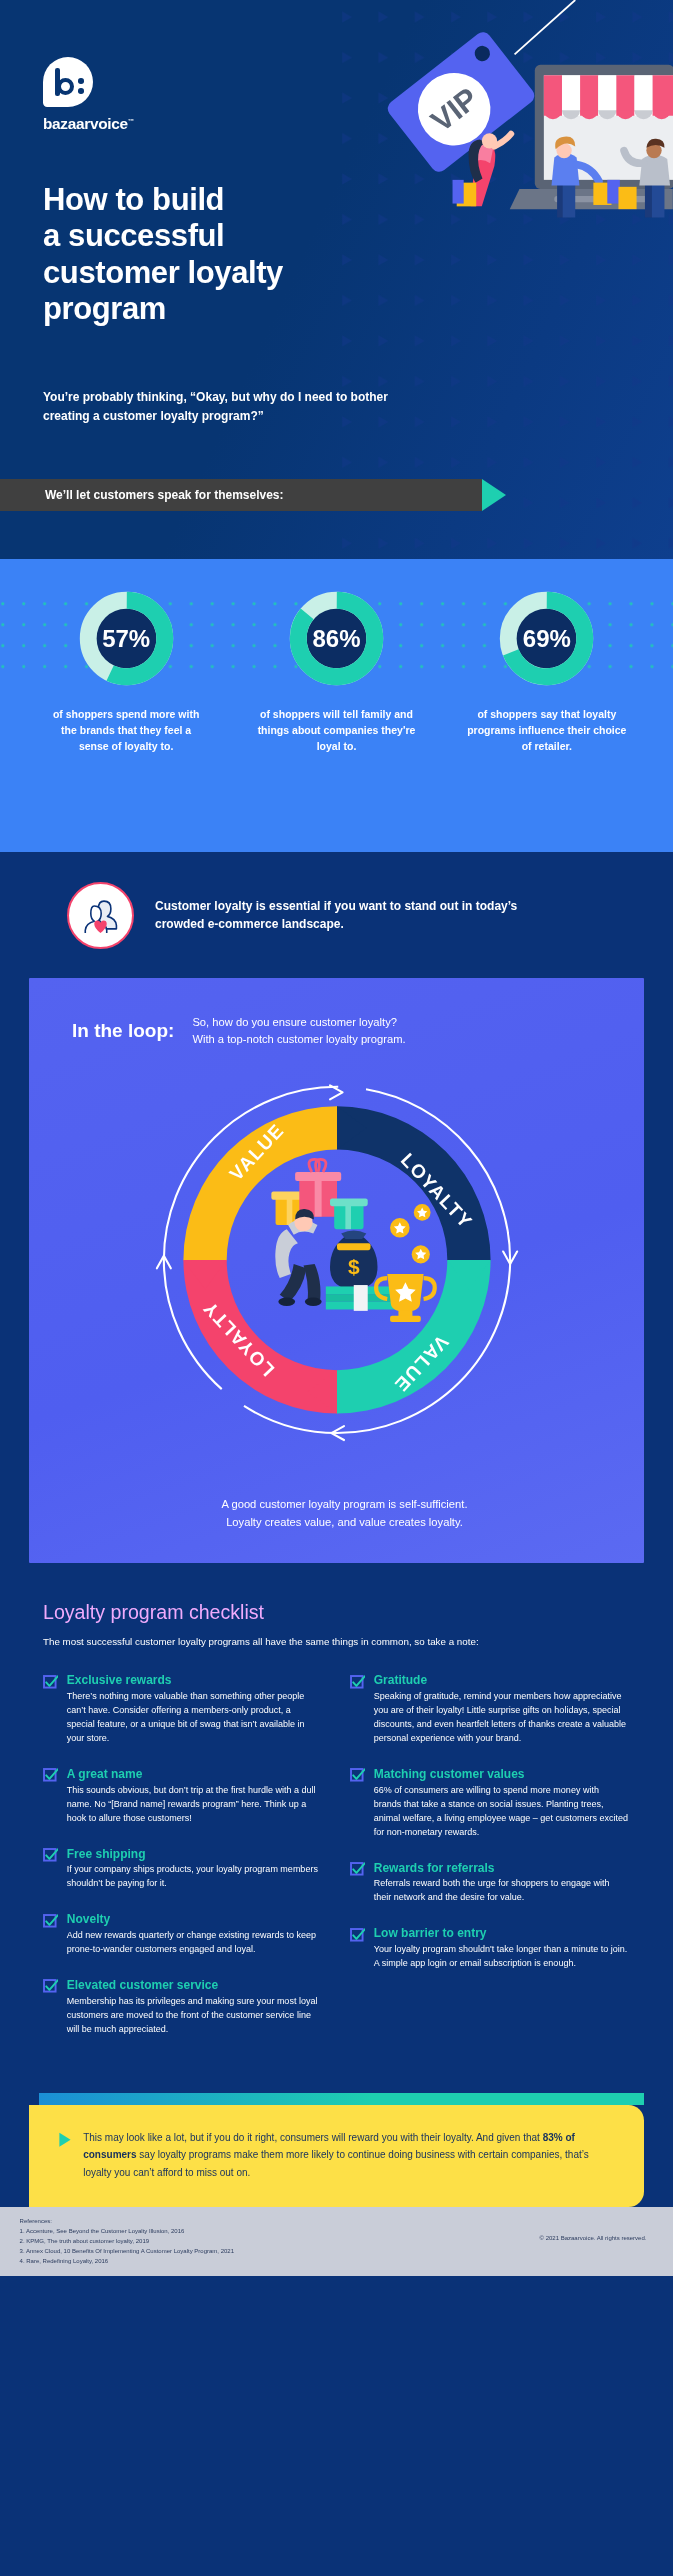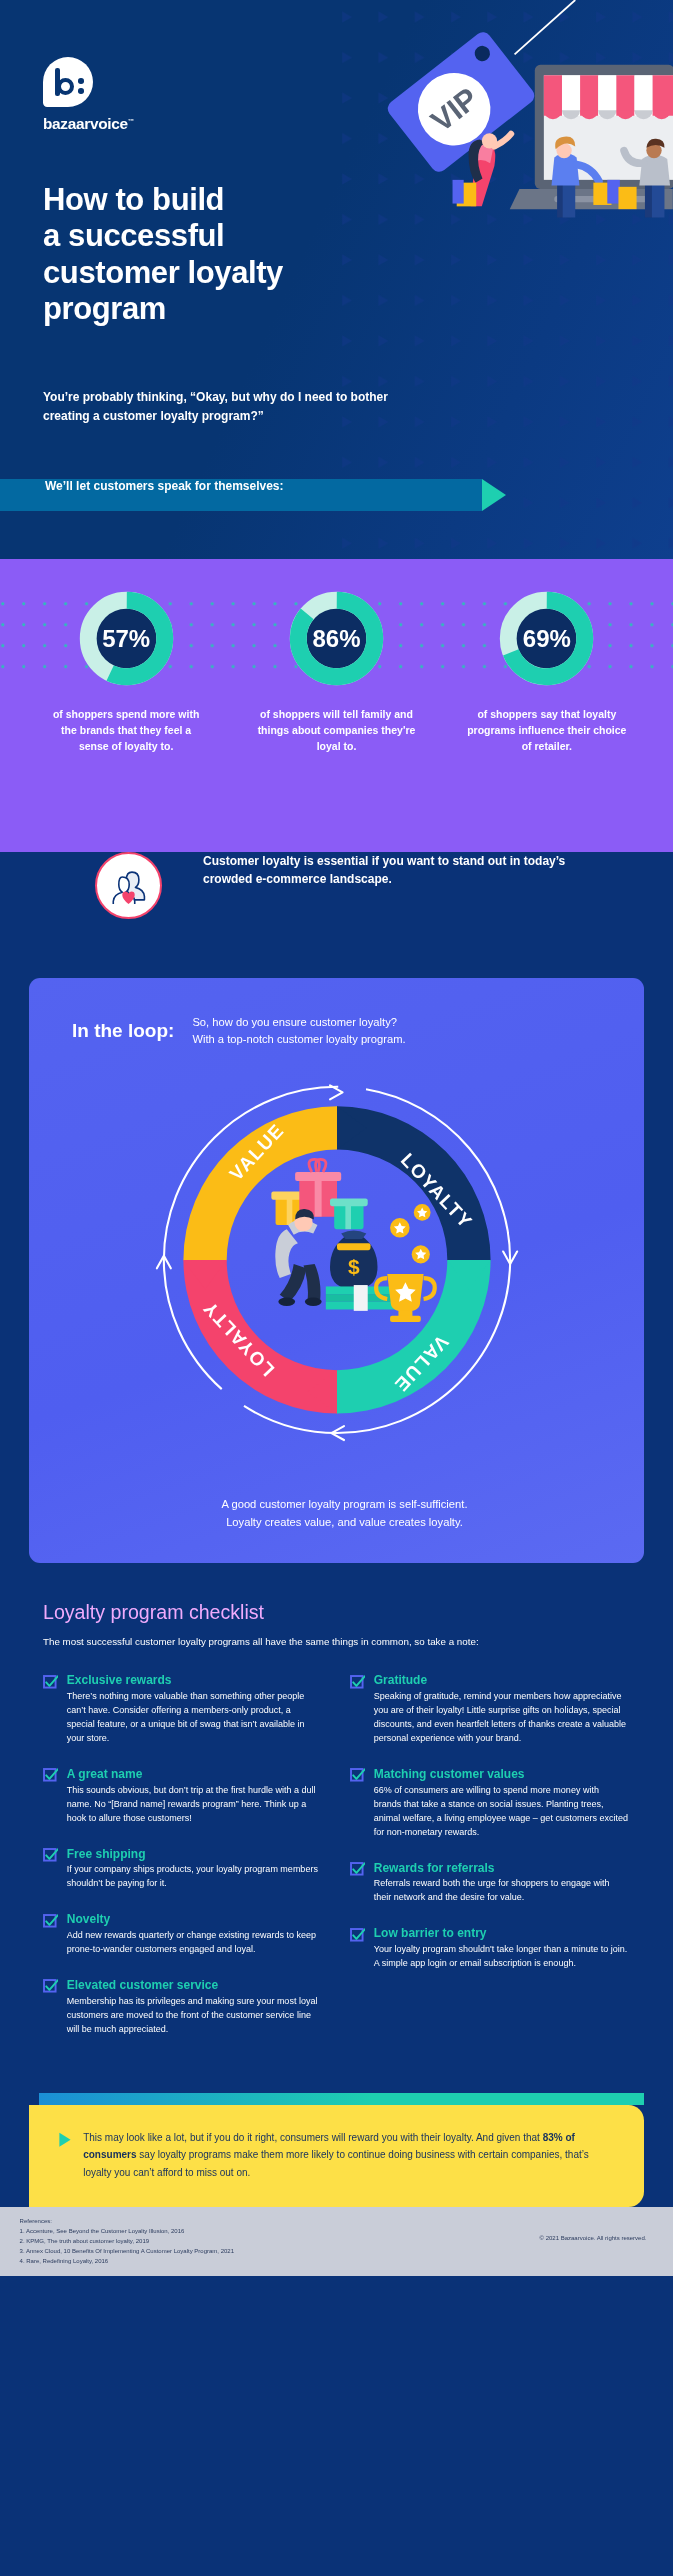--- a/index.html
+++ b/index.html
@@ -56,39 +56,39 @@
     position: absolute; left: 43px; top: 182px;
     color: #fff; font-size: 31px; font-weight: 700; line-height: 1.17;
     letter-spacing: -0.4px; width: 328px;
   }
   .hero-sub {
     position: absolute; left: 43px; top: 388px; width: 391px;
     color: #fff; font-size: 12px; font-weight: 700; line-height: 1.55;
   }
   .speak-banner {
     position: absolute; left: 0; top: 479px; height: 32px; width: 482px;
-    background: #0369a1;
-    display: flex; align-items: flex-start;
+    background: #404040;
+    display: flex; align-items: center;
   }
   .speak-banner .lbl {
     color: #fff; font-size: 12px; font-weight: 700; margin-left: 45px;
   }
   .speak-banner .arrowtip {
     position: absolute; left: 482px; top: 0;
     width: 0; height: 0;
     border-top: 16px solid transparent; border-bottom: 16px solid transparent;
     border-left: 24px solid #1ecfb0;
   }
 
   
   .hero-illo { position: absolute; right: 0; top: 0; width: 328px; height: 244px; }
 
   
   .stats {
-    position: relative; background: #8b5cf6; padding: 29px 0 0;
+    position: relative; background: #3b82f6; padding: 29px 0 0;
     height: 293px; overflow: hidden;
   }
   .dots-bg { position: absolute; inset: 0; opacity: .85; }
   .stat-row {
     position: relative; display: flex; justify-content: space-around;
     padding: 0 21px;
   }
   .stat { width: 196px; text-align: center; }
   .donut { width: 101px; height: 101px; margin: 0 auto 18px; position: relative; }
   .donut .pct {
@@ -96,36 +96,36 @@
     justify-content: center; color: #fff; font-size: 24px; font-weight: 700;
   }
   .stat-cap {
     color: #fff; font-size: 10.5px; line-height: 1.5; font-weight: 700;
     padding: 0 18px;
   }
 
   
   .essential {
     position: relative; background: #0a3277; height: 126px;
-    display: flex; padding-left: 95px; gap: 20px;
+    display: flex; align-items: center; padding-left: 67px;
   }
   .ess-badge {
     width: 67px; height: 67px; border-radius: 50%;
     background: #fff; border: 2.1px solid #f4436c;
     display: flex; align-items: center; justify-content: center;
     flex-shrink: 0;
   }
   .ess-text {
     margin-left: 21px; color: #fff; font-size: 12px; font-weight: 700;
     line-height: 1.5; max-width: 363px;
   }
 
   
   .loop-section {
-    margin: 0 29px; border-radius: 11px;
+    margin: 0 29px; border-radius: 1px;
     background: linear-gradient(160deg,#5463f0 0%,#4f5ef0 55%,#5b6af2 100%);
     height: 585px; position: relative; overflow: hidden;
   }
   .loop-head {
     display: flex; align-items: flex-start; padding: 36px 0 0 43px;
   }
   .loop-title {
     color: #fff; font-size: 19px; font-weight: 700; margin-right: 18px;
     white-space: nowrap; padding-top: 5.6px;
   }

